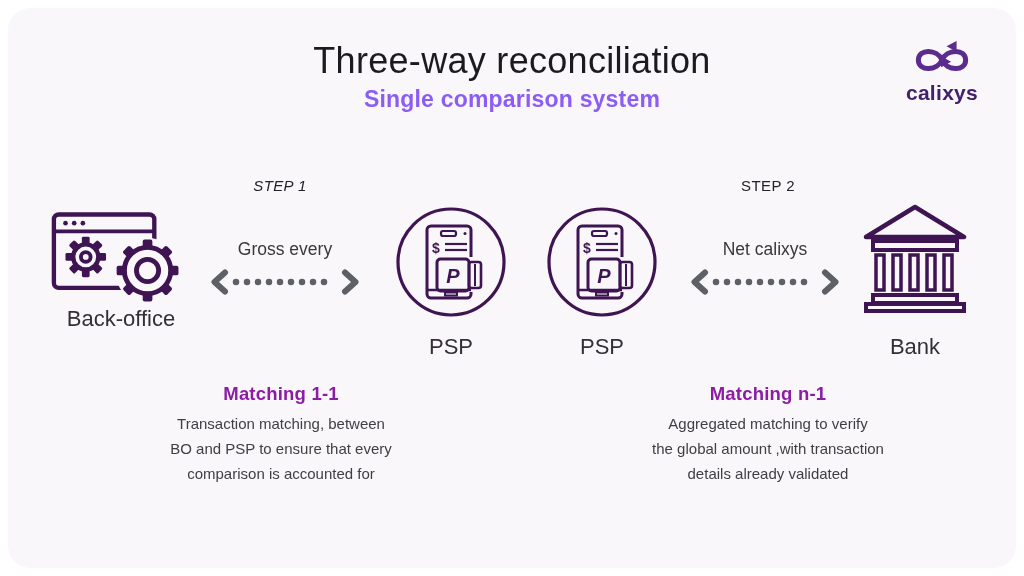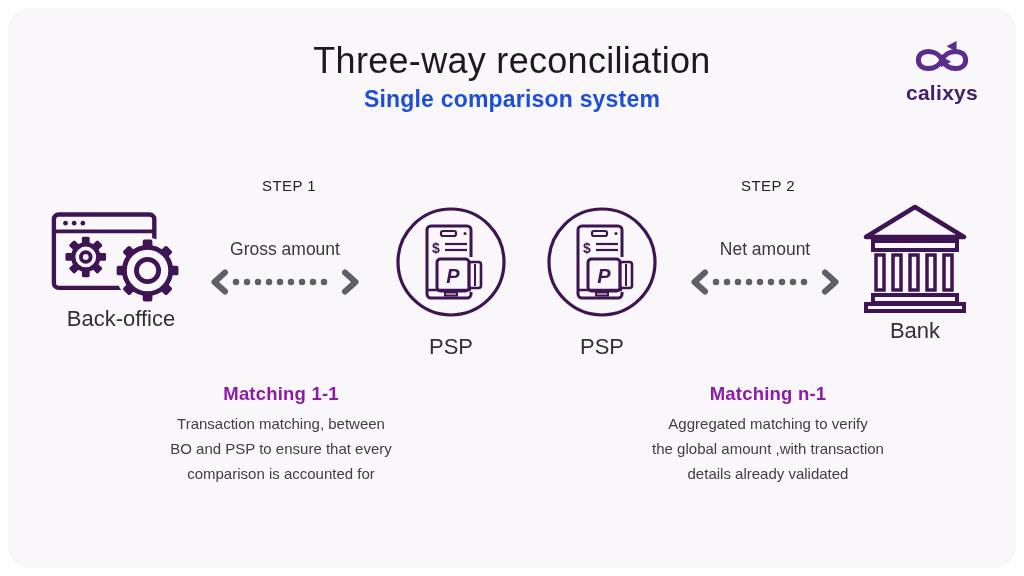--- a/index.html
+++ b/index.html
@@ -3,42 +3,42 @@
 <meta charset="utf-8">
 <style>
   html,body{margin:0;padding:0;background:#ffffff;}
   .canvas{position:relative;width:1024px;height:576px;background:#ffffff;overflow:hidden;
           font-family:"Liberation Sans", sans-serif;}
   .card{position:absolute;left:8px;top:8px;right:8px;bottom:8px;background:#f9f7fa;border-radius:22px;}
   .abs{position:absolute;}
   .center{text-align:center;}
 
   .title{left:0;top:40px;width:1024px;font-size:36px;font-weight:500;color:#1d1a1f;letter-spacing:.3px;}
-  .subtitle{left:0;top:86px;width:1024px;font-size:23px;font-weight:600;color:#1d4ed8;letter-spacing:.2px;}
+  .subtitle{left:0;top:86px;width:1024px;font-size:23px;font-weight:600;color:#8b5cf6;letter-spacing:.2px;}
 
   .logo{top:40px;right:40px;width:84px;display:flex;flex-direction:column;align-items:center;}
   .logo .brand{margin-top:1px;font-size:21px;font-weight:700;color:#43206b;letter-spacing:.3px;text-align:center;}
 
   .step-label{top:177px;width:150px;font-size:15px;font-weight:500;color:#232226;letter-spacing:.4px;}
-  .step1{left:214px;} .step2{left:693px;}
+  .step1{left:205px;font-style:italic;} .step2{left:693px;}
 
   .flow{top:239px;width:152px;display:flex;flex-direction:column;align-items:center;}
   .flow1{left:209px;} .flow2{left:689px;}
   .flow .amount{font-size:17.5px;color:#39383b;}
   .flow svg{margin-top:9px;}
 
   .node{display:flex;flex-direction:column;align-items:center;}
   .node .node-label{color:#332f36;font-size:22px;}
   .node-backoffice{left:46px;top:206px;width:150px;}
   .node-backoffice .node-label{}
   .node-psp1{left:394px;top:206px;width:114px;}
   .node-psp2{left:545px;top:206px;width:114px;}
   .node-psp1 .node-label,.node-psp2 .node-label{margin-top:16px;}
   .node-bank{left:861px;top:204px;width:108px;}
-  .node-bank .node-label{margin-top:4px;}
+  .node-bank .node-label{margin-top:20px;}
 
   .match{top:383px;}
   .match1{left:101px;width:360px;}
   .match2{left:577px;width:382px;}
   .match .match-title{font-size:18.5px;font-weight:700;color:#8c1ba6;margin-bottom:6px;letter-spacing:.2px;}
   .match .match-line{font-size:15px;line-height:25px;color:#3f3e42;}
 
   svg{display:block;}
   .stk{fill:none;stroke:#3e1452;}
   .fil{fill:#3e1452;stroke:none;}
@@ -123,41 +123,41 @@
         <rect class="fil" x="-5" y="-32" width="10" height="10" rx="2" transform="rotate(270)"></rect>
         <rect class="fil" x="-5" y="-32" width="10" height="10" rx="2" transform="rotate(315)"></rect>
         <circle class="stk" r="24" stroke-width="5"></circle>
         <circle class="stk" r="11.5" stroke-width="5"></circle>
       </g>
     </svg>
     <div class="node-label">Back-office</div>
   </div>
 
   <div class="abs flow flow1">
-    <div class="amount">Gross amount</div>
+    <div class="amount">Gross every</div>
     <svg width="152" height="26">
         <use href="#arrow-sym"></use>
       </svg>
   </div>
 
   <div class="abs node node-psp1">
     <svg width="112" height="112">
         <use href="#psp-sym"></use>
       </svg>
     <div class="node-label">PSP</div>
   </div>
   <div class="abs node node-psp2">
     <svg width="112" height="112">
         <use href="#psp-sym"></use>
       </svg>
     <div class="node-label">PSP</div>
   </div>
 
   <div class="abs flow flow2">
-    <div class="amount">Net amount</div>
+    <div class="amount">Net calixys</div>
     <svg width="152" height="26">
         <use href="#arrow-sym"></use>
       </svg>
   </div>
 
   <div class="abs node node-bank">
     <svg width="104" height="110" viewBox="0 0 104 110">
       <polygon class="stk" points="52,3 101,33 3,33" stroke-width="4.5" stroke-linejoin="round"></polygon>
       <rect class="stk" x="10" y="37" width="84" height="9" stroke-width="4"></rect>
       <rect class="stk" x="13" y="51" width="8" height="35" stroke-width="3.5"></rect>

